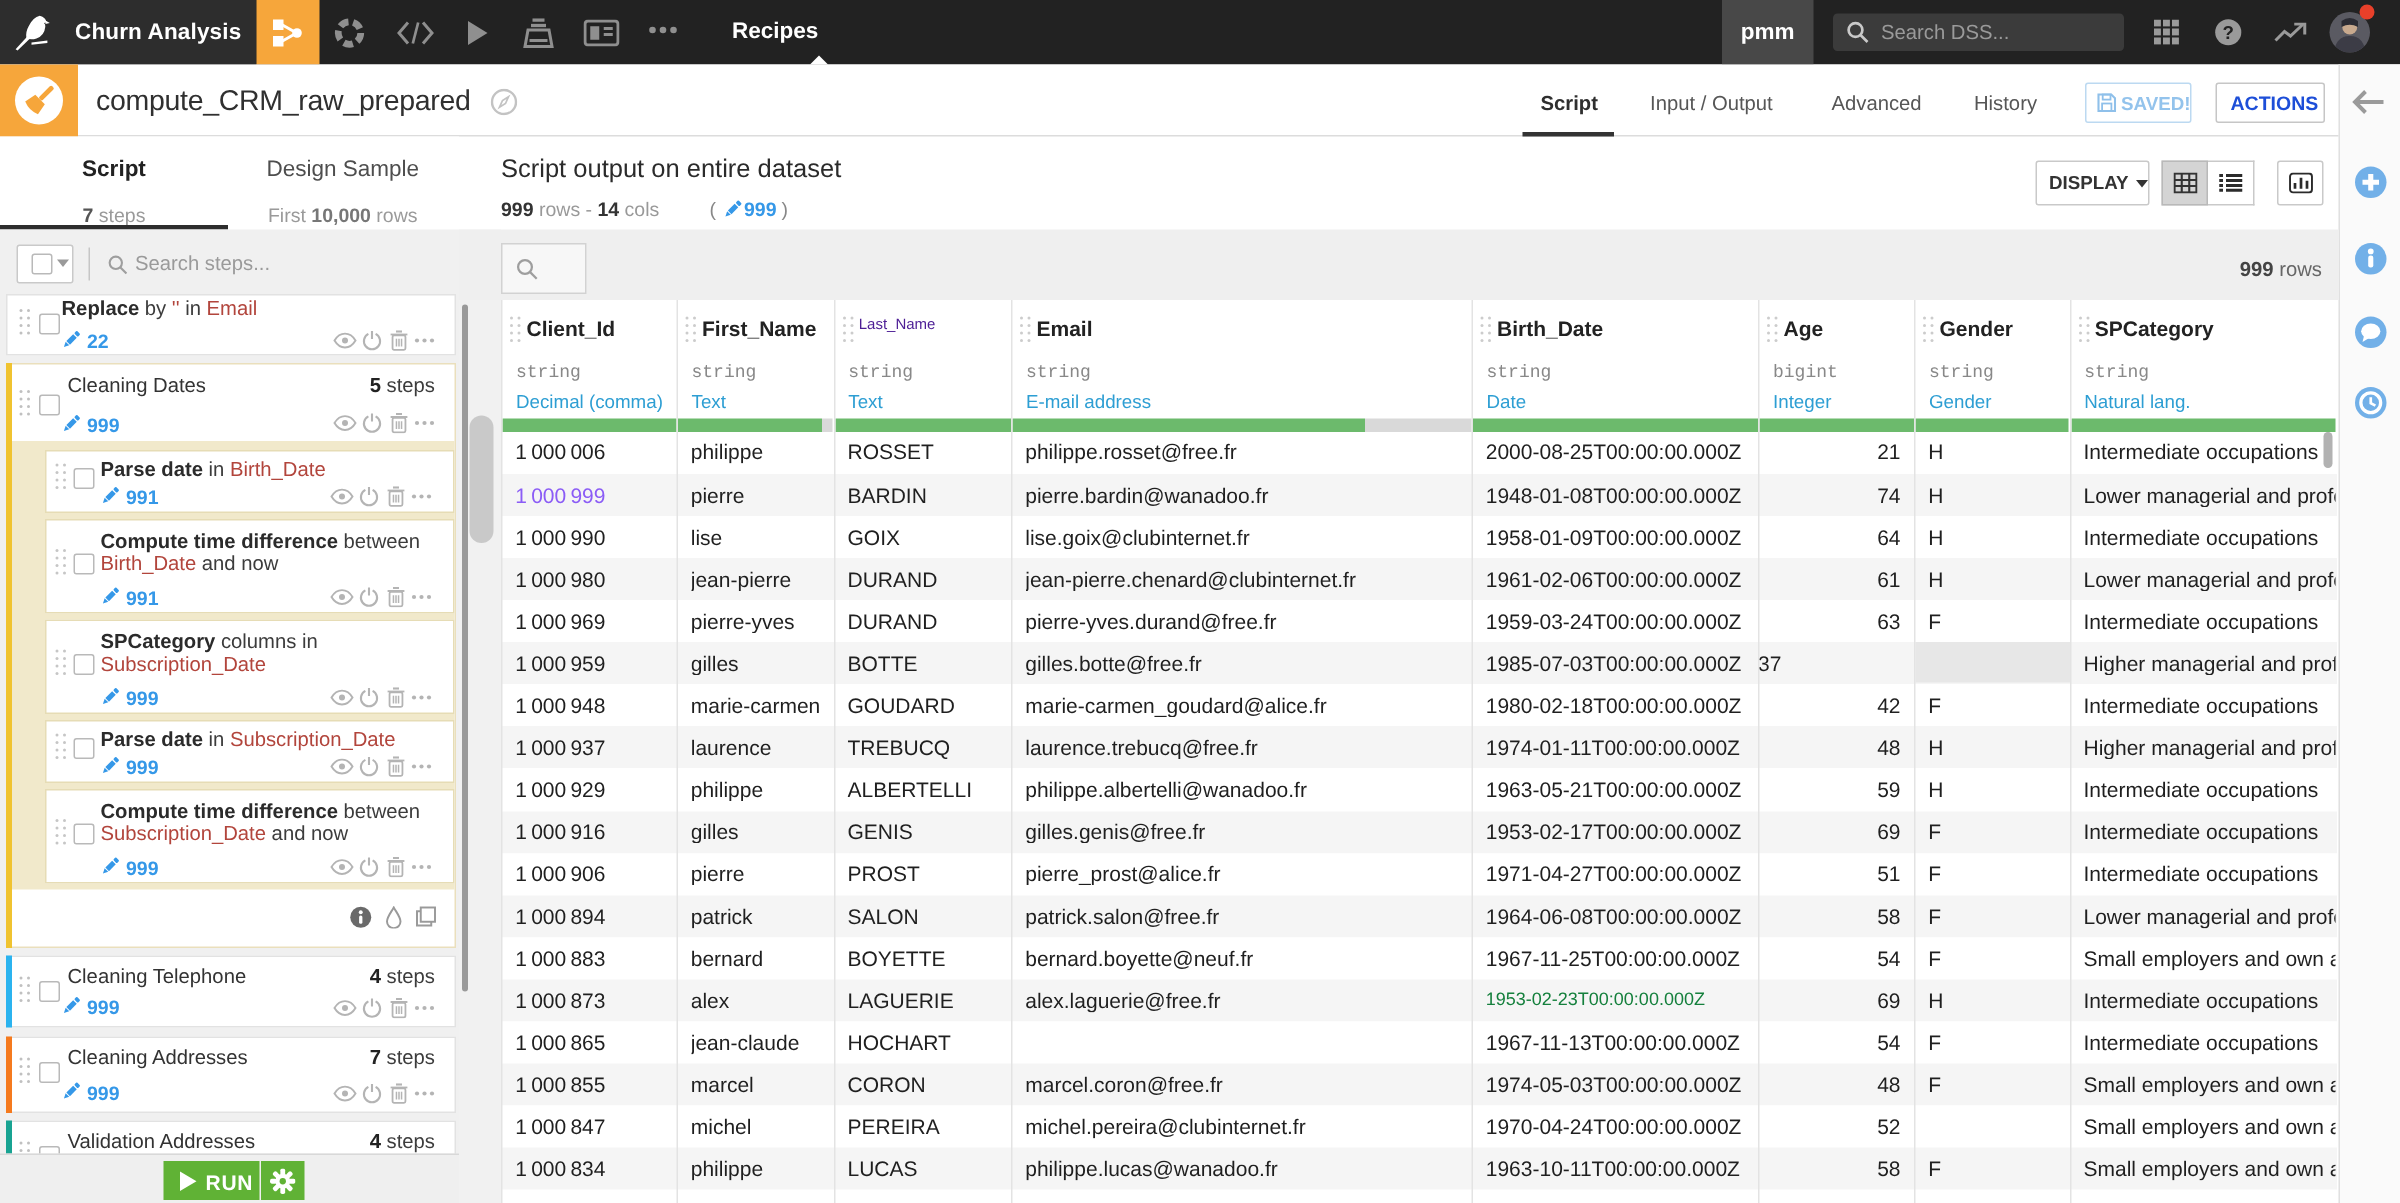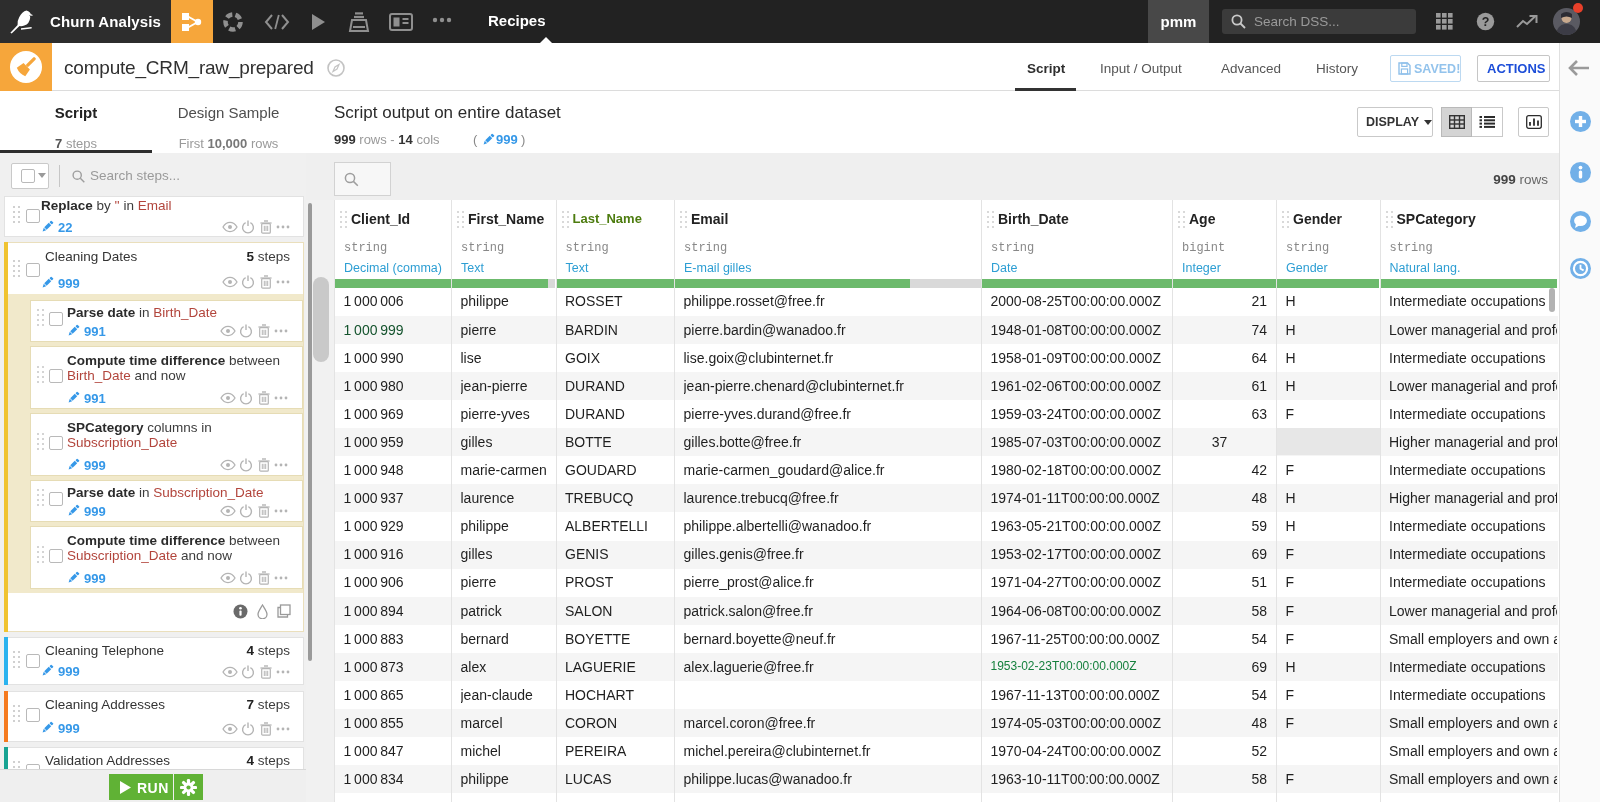--- a/index.html
+++ b/index.html
@@ -753,27 +753,27 @@
 <div class="abs" style="left:334px;top:200px;width:1223.5px;height:602px;background:#fff;overflow:hidden">
     <div class="abs dh" style="left:6.0px;top:11px;color:#cccccc"></div>
     <div class="abs" style="left:17.0px;top:11px;font-size:14px;font-weight:bold;color:#222">Client_Id</div>
     <div class="abs" style="left:10.0px;top:41px;font-size:12px;font-family:'Liberation Mono',monospace;color:#888">string</div>
     <div class="abs" style="left:10.0px;top:61px;font-size:12.5px;color:#2d9ed3">Decimal (comma)</div>
     <div class="abs dh" style="left:123.0px;top:11px;color:#cccccc"></div>
     <div class="abs" style="left:134.0px;top:11px;font-size:14px;font-weight:bold;color:#222">First_Name</div>
     <div class="abs" style="left:127.0px;top:41px;font-size:12px;font-family:'Liberation Mono',monospace;color:#888">string</div>
     <div class="abs" style="left:127.0px;top:61px;font-size:12.5px;color:#2d9ed3">Text</div>
     <div class="abs dh" style="left:227.5px;top:11px;color:#cccccc"></div>
-    <div class="abs" style="left:238.5px;top:11px;font-size:13px;font-weight:bold;color:#4d7c0f">Last_Name</div>
+    <div class="abs" style="left:238.5px;top:11px;font-size:10px;font-weight:normal;color:#4c1d95">Last_Name</div>
     <div class="abs" style="left:231.5px;top:41px;font-size:12px;font-family:'Liberation Mono',monospace;color:#888">string</div>
     <div class="abs" style="left:231.5px;top:61px;font-size:12.5px;color:#2d9ed3">Text</div>
     <div class="abs dh" style="left:346.0px;top:11px;color:#cccccc"></div>
     <div class="abs" style="left:357.0px;top:11px;font-size:14px;font-weight:bold;color:#222">Email</div>
     <div class="abs" style="left:350.0px;top:41px;font-size:12px;font-family:'Liberation Mono',monospace;color:#888">string</div>
-    <div class="abs" style="left:350.0px;top:61px;font-size:12.5px;color:#2d9ed3">E-mail gilles</div>
+    <div class="abs" style="left:350.0px;top:61px;font-size:12.5px;color:#2d9ed3">E-mail address</div>
     <div class="abs dh" style="left:653.0px;top:11px;color:#cccccc"></div>
     <div class="abs" style="left:664.0px;top:11px;font-size:14px;font-weight:bold;color:#222">Birth_Date</div>
     <div class="abs" style="left:657.0px;top:41px;font-size:12px;font-family:'Liberation Mono',monospace;color:#888">string</div>
     <div class="abs" style="left:657.0px;top:61px;font-size:12.5px;color:#2d9ed3">Date</div>
     <div class="abs dh" style="left:844.0px;top:11px;color:#cccccc"></div>
     <div class="abs" style="left:855.0px;top:11px;font-size:14px;font-weight:bold;color:#222">Age</div>
     <div class="abs" style="left:848.0px;top:41px;font-size:12px;font-family:'Liberation Mono',monospace;color:#888">bigint</div>
     <div class="abs" style="left:848.0px;top:61px;font-size:12.5px;color:#2d9ed3">Integer</div>
     <div class="abs dh" style="left:948.0px;top:11px;color:#cccccc"></div>
     <div class="abs" style="left:959.0px;top:11px;font-size:14px;font-weight:bold;color:#222">Gender</div>
@@ -796,21 +796,21 @@
     <div class="abs" style="left:0;top:87.6px;width:1223.5px;height:28.1px;background:#fff"></div>
     <div class="abs" style="left:9.5px;top:93.4px;width:107.0px;overflow:hidden;white-space:nowrap;font-size:14px;color:#1f1f1f">1 000 006</div>
     <div class="abs" style="left:126.5px;top:93.4px;width:94.5px;overflow:hidden;white-space:nowrap;font-size:14px;color:#1f1f1f">philippe</div>
     <div class="abs" style="left:231.0px;top:93.4px;width:108.5px;overflow:hidden;white-space:nowrap;font-size:14px;color:#1f1f1f">ROSSET</div>
     <div class="abs" style="left:349.5px;top:93.4px;width:350px;overflow:hidden;white-space:nowrap;font-size:14px;color:#1f1f1f">philippe.rosset@free.fr</div>
     <div class="abs" style="left:656.5px;top:93.4px;width:181.0px;overflow:hidden;white-space:nowrap;font-size:14px;color:#1f1f1f">2000-08-25T00:00:00.000Z</div>
     <div class="abs" style="left:838.0px;top:93.4px;width:95.0px;text-align:right;font-size:14px;color:#1f1f1f">21</div>
     <div class="abs" style="left:951.5px;top:93.4px;width:93.5px;overflow:hidden;white-space:nowrap;font-size:14px;color:#1f1f1f">H</div>
     <div class="abs" style="left:1055.0px;top:93.4px;width:168.0px;overflow:hidden;white-space:nowrap;font-size:14px;color:#1f1f1f">Intermediate occupations</div>
     <div class="abs" style="left:0;top:115.7px;width:1223.5px;height:28.1px;background:#f5f5f5"></div>
-    <div class="abs" style="left:9.5px;top:121.5px;width:107.0px;overflow:hidden;white-space:nowrap;font-size:14px;color:#14532d">1 000 999</div>
+    <div class="abs" style="left:9.5px;top:121.5px;width:107.0px;overflow:hidden;white-space:nowrap;font-size:14px;color:#8b5cf6">1 000 999</div>
     <div class="abs" style="left:126.5px;top:121.5px;width:94.5px;overflow:hidden;white-space:nowrap;font-size:14px;color:#1f1f1f">pierre</div>
     <div class="abs" style="left:231.0px;top:121.5px;width:108.5px;overflow:hidden;white-space:nowrap;font-size:14px;color:#1f1f1f">BARDIN</div>
     <div class="abs" style="left:349.5px;top:121.5px;width:297.0px;overflow:hidden;white-space:nowrap;font-size:14px;color:#1f1f1f">pierre.bardin@wanadoo.fr</div>
     <div class="abs" style="left:656.5px;top:121.5px;width:181.0px;overflow:hidden;white-space:nowrap;font-size:14px;color:#1f1f1f">1948-01-08T00:00:00.000Z</div>
     <div class="abs" style="left:838.0px;top:121.5px;width:95.0px;text-align:right;font-size:14px;color:#1f1f1f">74</div>
     <div class="abs" style="left:951.5px;top:121.5px;width:93.5px;overflow:hidden;white-space:nowrap;font-size:14px;color:#1f1f1f">H</div>
     <div class="abs" style="left:1055.0px;top:121.5px;width:168.0px;overflow:hidden;white-space:nowrap;font-size:14px;color:#1f1f1f">Lower managerial and professional occ</div>
     <div class="abs" style="left:0;top:143.8px;width:1223.5px;height:28.1px;background:#fff"></div>
     <div class="abs" style="left:9.5px;top:149.6px;width:107.0px;overflow:hidden;white-space:nowrap;font-size:14px;color:#1f1f1f">1 000 990</div>
     <div class="abs" style="left:126.5px;top:149.6px;width:94.5px;overflow:hidden;white-space:nowrap;font-size:14px;color:#1f1f1f">lise</div>
@@ -837,21 +837,21 @@
     <div class="abs" style="left:656.5px;top:205.8px;width:181.0px;overflow:hidden;white-space:nowrap;font-size:14px;color:#1f1f1f">1959-03-24T00:00:00.000Z</div>
     <div class="abs" style="left:838.0px;top:205.8px;width:95.0px;text-align:right;font-size:14px;color:#1f1f1f">63</div>
     <div class="abs" style="left:951.5px;top:205.8px;width:93.5px;overflow:hidden;white-space:nowrap;font-size:14px;color:#1f1f1f">F</div>
     <div class="abs" style="left:1055.0px;top:205.8px;width:168.0px;overflow:hidden;white-space:nowrap;font-size:14px;color:#1f1f1f">Intermediate occupations</div>
     <div class="abs" style="left:0;top:228.1px;width:1223.5px;height:28.1px;background:#f5f5f5"></div>
     <div class="abs" style="left:9.5px;top:233.9px;width:107.0px;overflow:hidden;white-space:nowrap;font-size:14px;color:#1f1f1f">1 000 959</div>
     <div class="abs" style="left:126.5px;top:233.9px;width:94.5px;overflow:hidden;white-space:nowrap;font-size:14px;color:#1f1f1f">gilles</div>
     <div class="abs" style="left:231.0px;top:233.9px;width:108.5px;overflow:hidden;white-space:nowrap;font-size:14px;color:#1f1f1f">BOTTE</div>
     <div class="abs" style="left:349.5px;top:233.9px;width:297.0px;overflow:hidden;white-space:nowrap;font-size:14px;color:#1f1f1f">gilles.botte@free.fr</div>
     <div class="abs" style="left:656.5px;top:233.9px;width:181.0px;overflow:hidden;white-space:nowrap;font-size:14px;color:#1f1f1f">1985-07-03T00:00:00.000Z</div>
-    <div class="abs" style="left:838.0px;top:233.9px;width:95.0px;text-align:center;font-size:14px;color:#1f1f1f">37</div>
+    <div class="abs" style="left:838.0px;top:233.9px;width:95.0px;text-align:left;font-size:14px;color:#1f1f1f">37</div>
     <div class="abs" style="left:943.0px;top:228.1px;width:102.5px;height:27.1px;background:#e7e7e7"></div>
     <div class="abs" style="left:1055.0px;top:233.9px;width:168.0px;overflow:hidden;white-space:nowrap;font-size:14px;color:#1f1f1f">Higher managerial and professional oc</div>
     <div class="abs" style="left:0;top:256.2px;width:1223.5px;height:28.1px;background:#fff"></div>
     <div class="abs" style="left:9.5px;top:262.0px;width:107.0px;overflow:hidden;white-space:nowrap;font-size:14px;color:#1f1f1f">1 000 948</div>
     <div class="abs" style="left:126.5px;top:262.0px;width:94.5px;overflow:hidden;white-space:nowrap;font-size:14px;color:#1f1f1f">marie-carmen</div>
     <div class="abs" style="left:231.0px;top:262.0px;width:108.5px;overflow:hidden;white-space:nowrap;font-size:14px;color:#1f1f1f">GOUDARD</div>
     <div class="abs" style="left:349.5px;top:262.0px;width:297.0px;overflow:hidden;white-space:nowrap;font-size:14px;color:#1f1f1f">marie-carmen_goudard@alice.fr</div>
     <div class="abs" style="left:656.5px;top:262.0px;width:181.0px;overflow:hidden;white-space:nowrap;font-size:14px;color:#1f1f1f">1980-02-18T00:00:00.000Z</div>
     <div class="abs" style="left:838.0px;top:262.0px;width:95.0px;text-align:right;font-size:14px;color:#1f1f1f">42</div>
     <div class="abs" style="left:951.5px;top:262.0px;width:93.5px;overflow:hidden;white-space:nowrap;font-size:14px;color:#1f1f1f">F</div>

